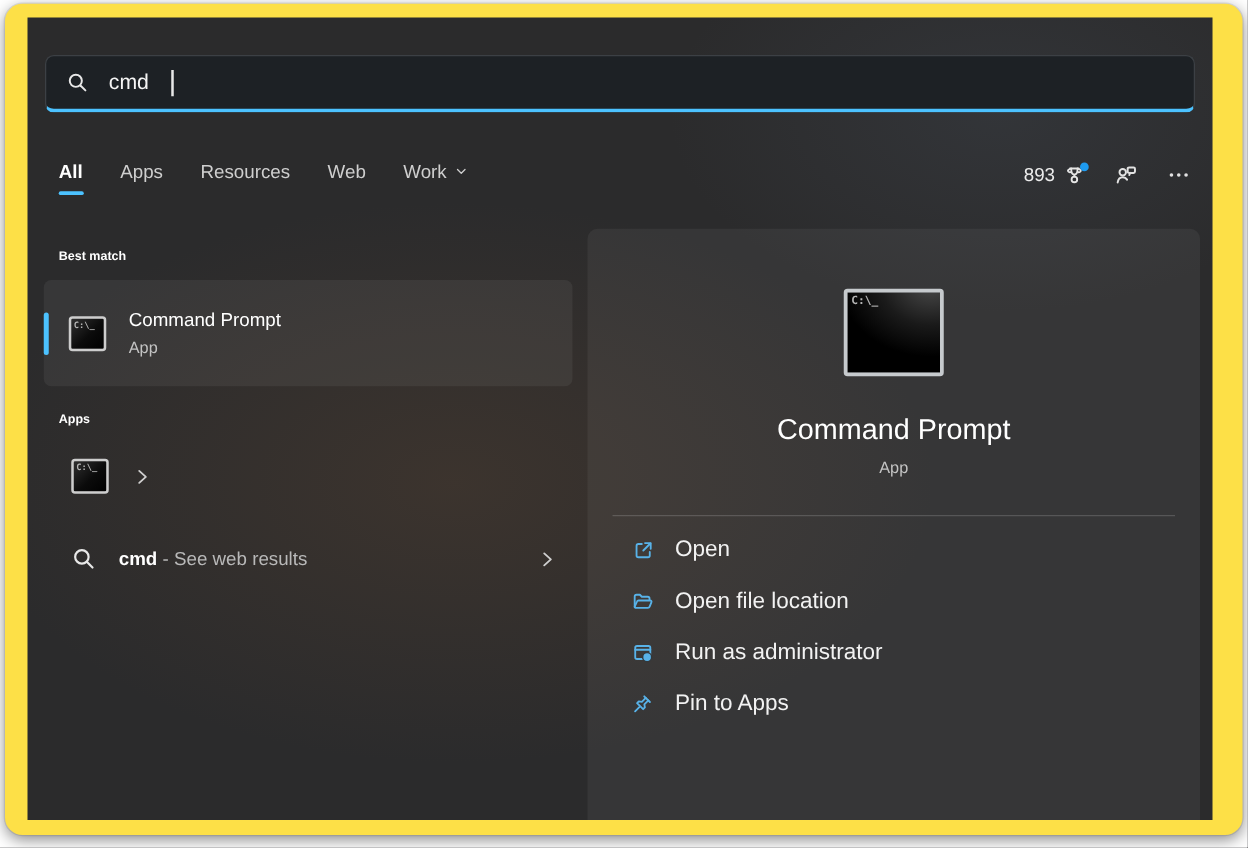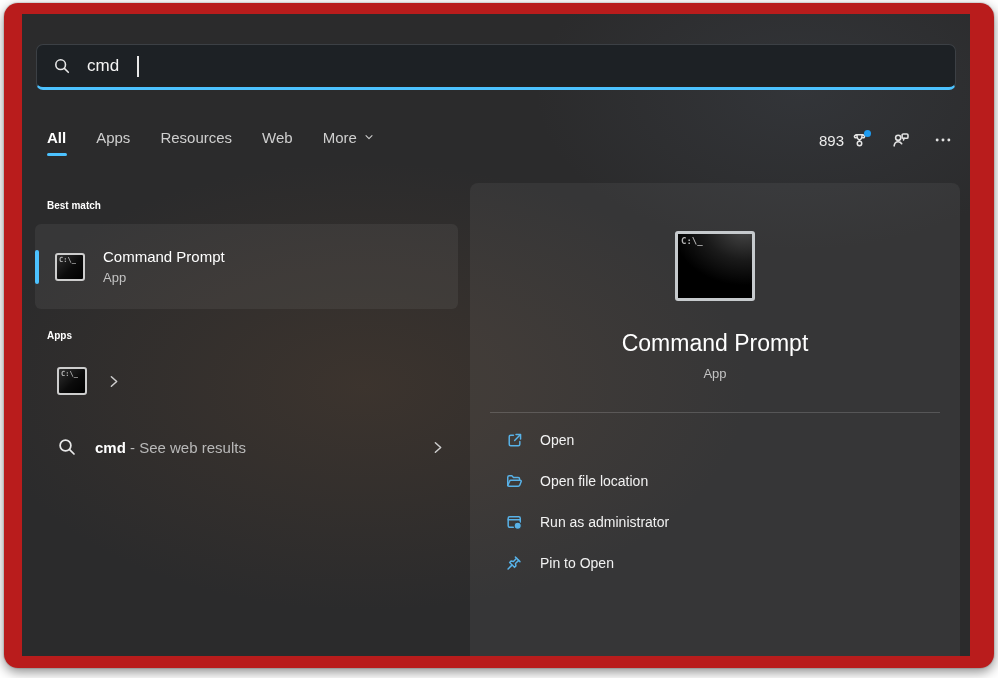--- a/index.html
+++ b/index.html
@@ -1,21 +1,21 @@
 <!DOCTYPE html>
 <html style="--accent: #4cc2ff; --icon_blue: #58b2e8;"><head>
 <meta charset="utf-8">
 <style>
   * { margin:0; padding:0; box-sizing:border-box; }
   html,body { width:998px; height:678px; background:#ffffff; overflow:hidden;
     font-family:"Liberation Sans","DejaVu Sans",sans-serif; }
 
   
   .frame { margin:3px 4px 4px 4px; width:990px; height:665px;
-    background:#b91c1c; border-radius:14px;
+    background:#fde047; border-radius:14px;
     box-shadow:0 4px 12px rgba(0,0,0,.45), 0 0 0 1px #e9e9e9;
     padding:11px 24px 12px 18px; }
 
   
   .panel { position:relative; width:948px; height:642px; color:#f0f0f0;
     background:
       radial-gradient(58% 50% at 36% 58%, rgba(99,72,50,.30), rgba(0,0,0,0) 70%),
       radial-gradient(45% 40% at 82% 12%, rgba(78,88,102,.22), rgba(0,0,0,0) 62%),
       #2b2b2c;
     overflow:hidden; }
@@ -96,21 +96,21 @@
   
   .preview-top { display:flex; flex-direction:column; align-items:center; }
   .preview-top .cmd-icon.big { margin-top:48px; }
   .ptitle { margin-top:29px; font-size:23px; color:#ffffff; }
   .psub { margin-top:9px; font-size:13px; color:#c3c3c3; }
   .divider { height:1px; background:rgba(255,255,255,.16); margin:31px 20px 0 20px; }
 
   .actions { margin-top:6px; display:flex; flex-direction:column; }
   .action { height:41px; display:flex; align-items:center; gap:17px;
     padding-left:35px; cursor:pointer; color:var(--icon_blue,#58b2e8); }
-  .action .alabel { font-size:14px; color:#f2f2f2; }
+  .action .alabel { font-size:18px; color:#f2f2f2; }
   .action svg { flex:0 0 auto; }
 
   svg.stroke { fill:none; stroke:currentColor; stroke-width:1.4;
     stroke-linecap:round; stroke-linejoin:round; }
 </style>
 </head>
 <body>
 
 <div class="frame">
   <div class="panel">
@@ -124,21 +124,21 @@
       <span class="caret"></span>
     </div>
 
     <div class="tabsrow">
       <div class="tabs">
         <div class="tab selected">All</div>
         <div class="tab">Apps</div>
         <div class="tab">Resources</div>
         <div class="tab">Web</div>
         <div class="tab">
-          <span>More</span>
+          <span>Work</span>
           <svg class="stroke" width="12" height="12" viewBox="0 0 16 16">
             <path d="M4 6.2 8 10.2 12 6.2"></path>
           </svg>
         </div>
       </div>
       <div class="topright">
         <span class="rewards">
           <span>893</span>
           <span class="ricon">
             <svg class="stroke" width="17" height="17" viewBox="0 0 16 16" style="color:#e5e5e5">
@@ -250,20 +250,20 @@
               <circle cx="12" cy="12" r="3.4" fill="currentColor" stroke="#33373a" stroke-width="1.1"></circle>
             </svg>
             <span class="alabel">Run as administrator</span>
           </div>
           <div class="action">
             <svg class="stroke" width="18" height="18" viewBox="0 0 17 17">
               <path d="M9.8 2.9l4.3 4.3"></path>
               <path d="M11 4.1l-3 3-2.3-.4-1.3 1.3 4.6 4.6 1.3-1.3-.4-2.3 3-3"></path>
               <path d="M6.1 11 2.9 14.2"></path>
             </svg>
-            <span class="alabel">Pin to Open</span>
+            <span class="alabel">Pin to Apps</span>
           </div>
         </div>
       </div>
 
     </div>
   </div>
 </div>
 
 </body></html>

